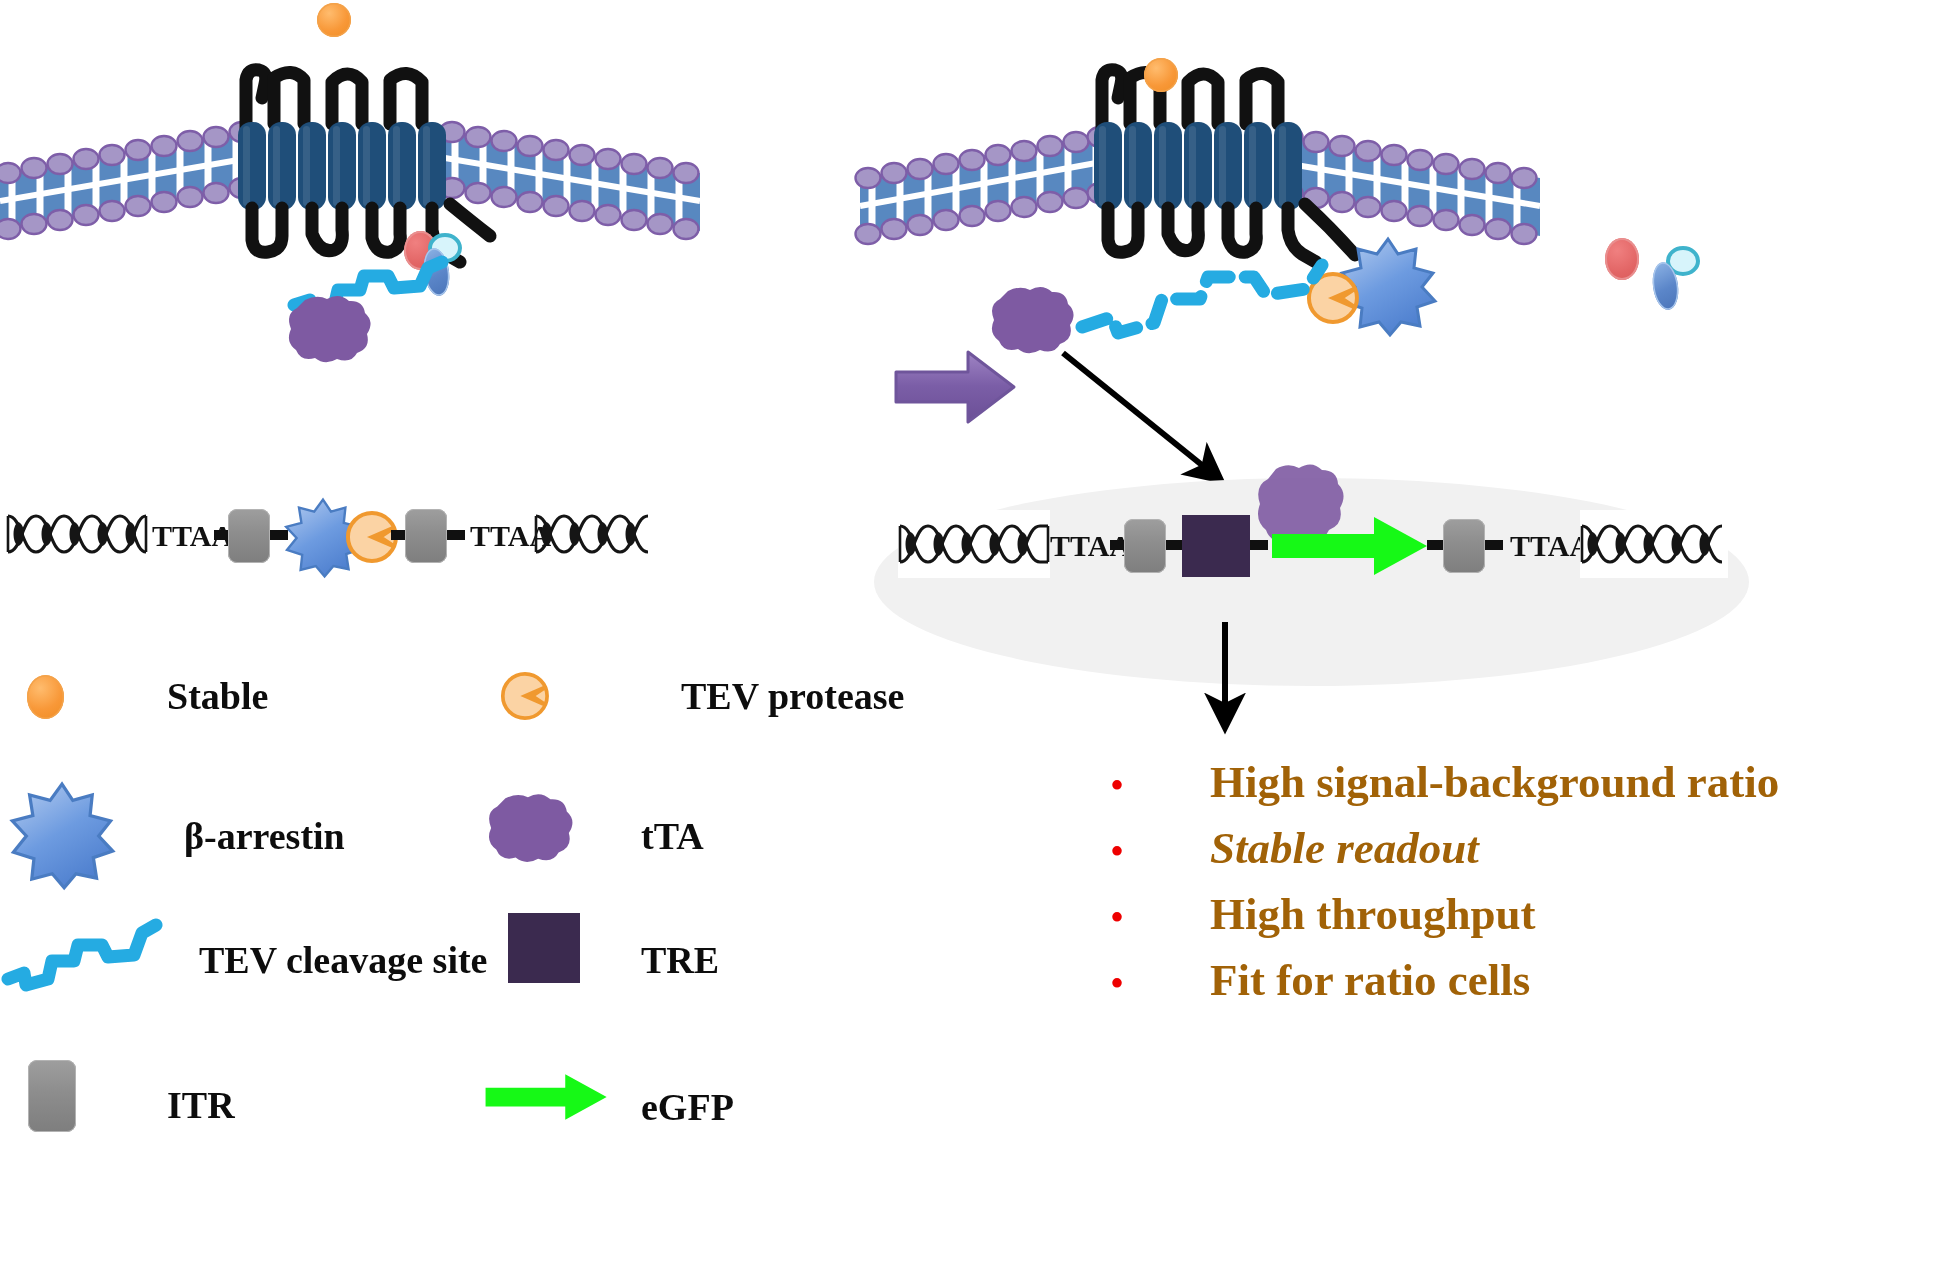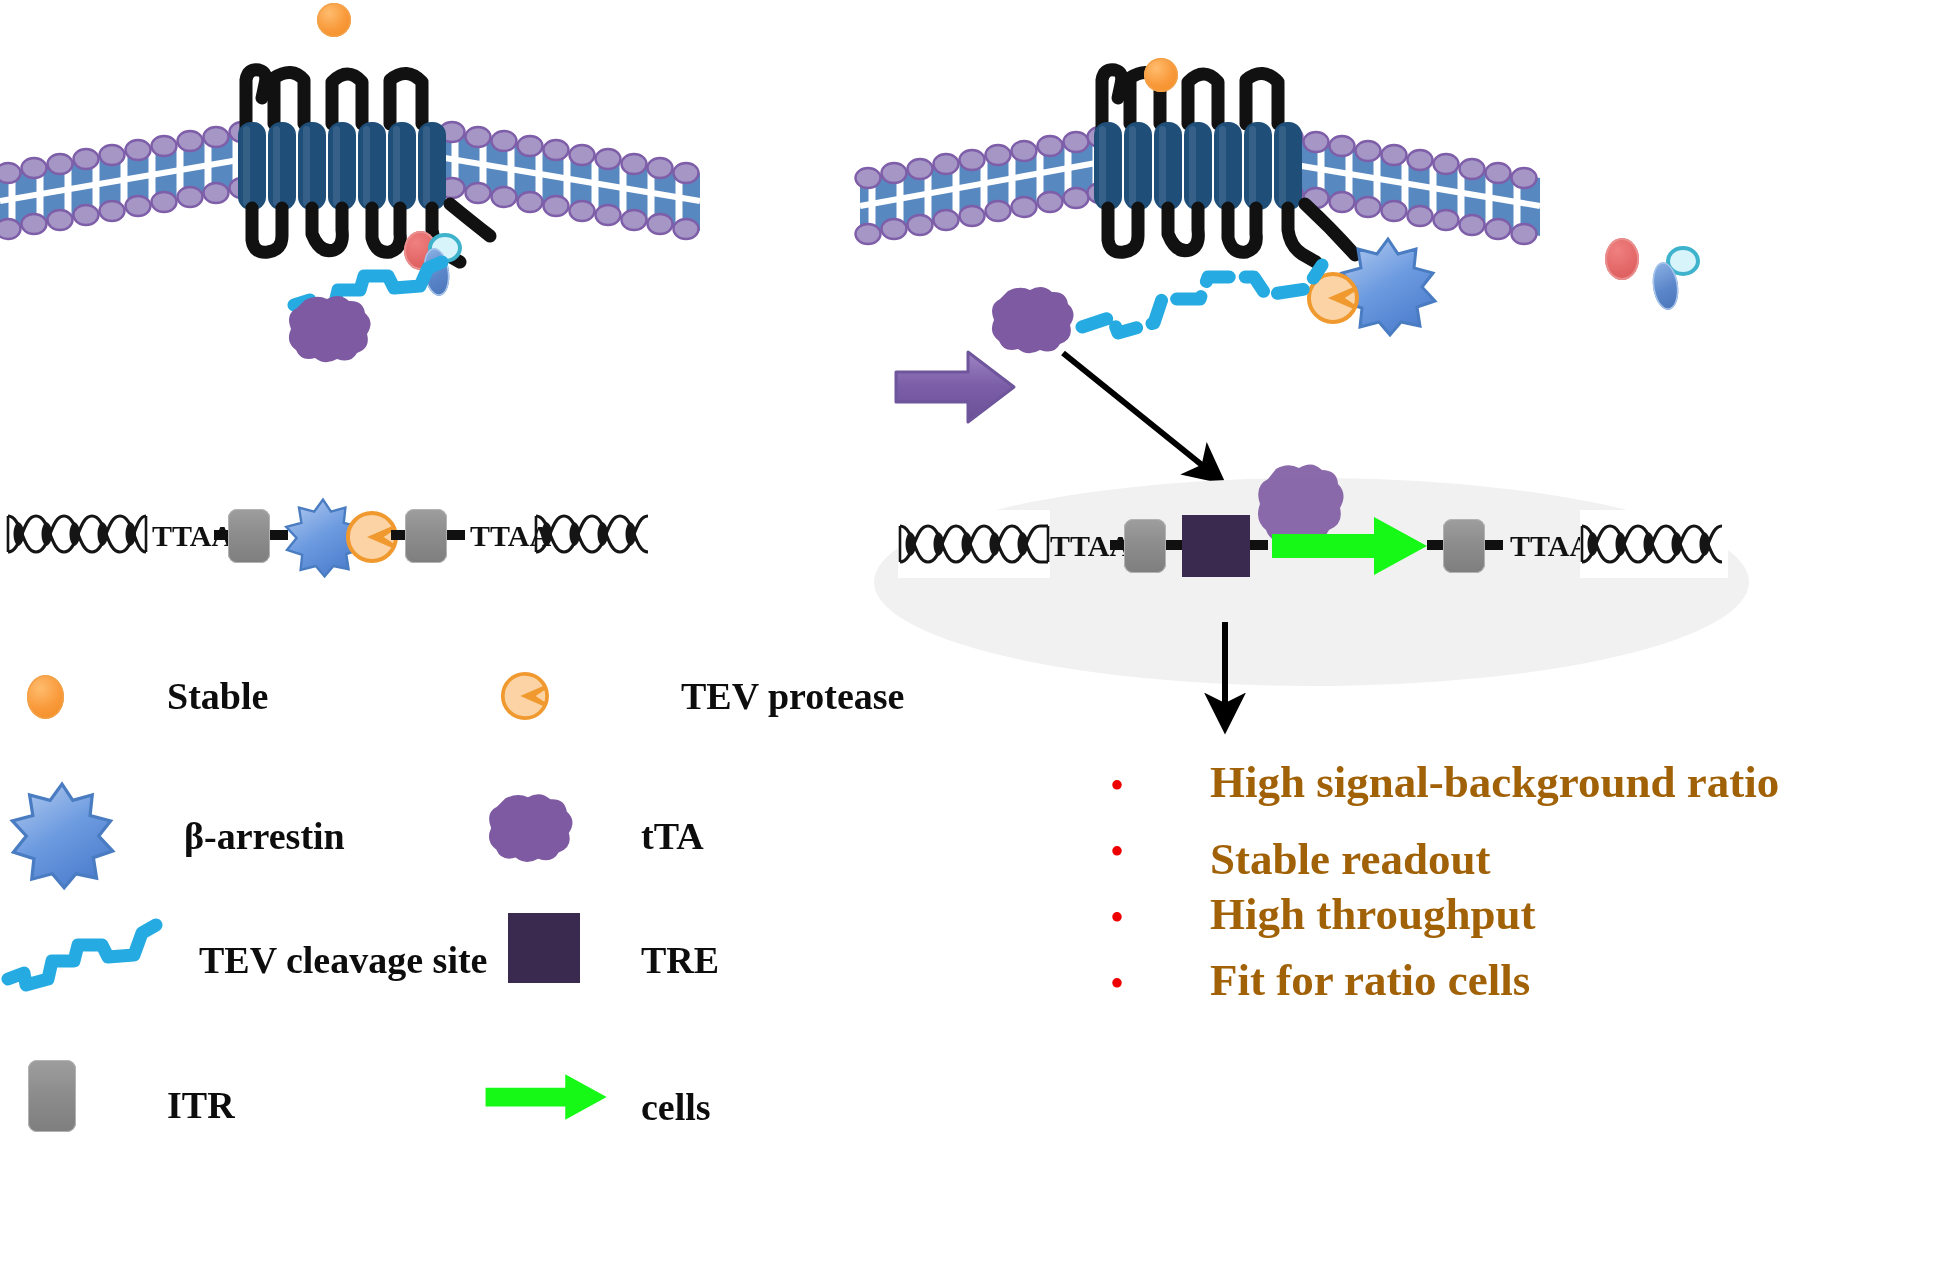--- a/index.html
+++ b/index.html
@@ -607,34 +607,34 @@
       <div class="abs legend-label" style="left:641px;top:38px;">TRE</div>
     </div>
 
     <div class="abs" style="left:0;top:400px;width:1000px;height:130px;">
       <div class="abs itr-box" style="left:28px;top:10px;width:48px;height:72px;"></div>
       <div class="abs legend-label" style="left:167px;top:36px;">ITR</div>
 
       <svg class="abs" style="left:484px;top:12px;" width="125" height="70" viewBox="0 0 160 62">
         <path d="M2,19 L104,19 L104,2 L157,31 L104,60 L104,43 L2,43 Z" fill="#16f916"></path>
       </svg>
-      <div class="abs legend-label" style="left:641px;top:38px;">cells</div>
+      <div class="abs legend-label" style="left:641px;top:38px;">eGFP</div>
     </div>
   </div>
 
   <div class="abs" style="left:1110px;top:760px;width:836px;height:260px;">
 
     <div class="abs" style="left:0;top:0;">
       <span class="bullet-dot" style="position:absolute;left:0;top:6px;">•</span>
       <span class="bullet-text" style="position:absolute;left:100px;top:0;">High signal-background ratio</span>
     </div>
 
     <div class="abs" style="left:0;top:66px;">
       <span class="bullet-dot" style="position:absolute;left:0;top:6px;">•</span>
-      <span class="bullet-text" style="position:absolute;left:100px;top:11px;">Stable readout</span>
+      <span class="bullet-text" style="position:absolute;left:100px;top:0;font-style:italic;">Stable readout</span>
     </div>
 
     <div class="abs" style="left:0;top:132px;">
       <span class="bullet-dot" style="position:absolute;left:0;top:6px;">•</span>
       <span class="bullet-text" style="position:absolute;left:100px;top:0;">High throughput</span>
     </div>
 
     <div class="abs" style="left:0;top:198px;">
       <span class="bullet-dot" style="position:absolute;left:0;top:6px;">•</span>
       <span class="bullet-text" style="position:absolute;left:100px;top:0;">Fit for ratio cells</span>

